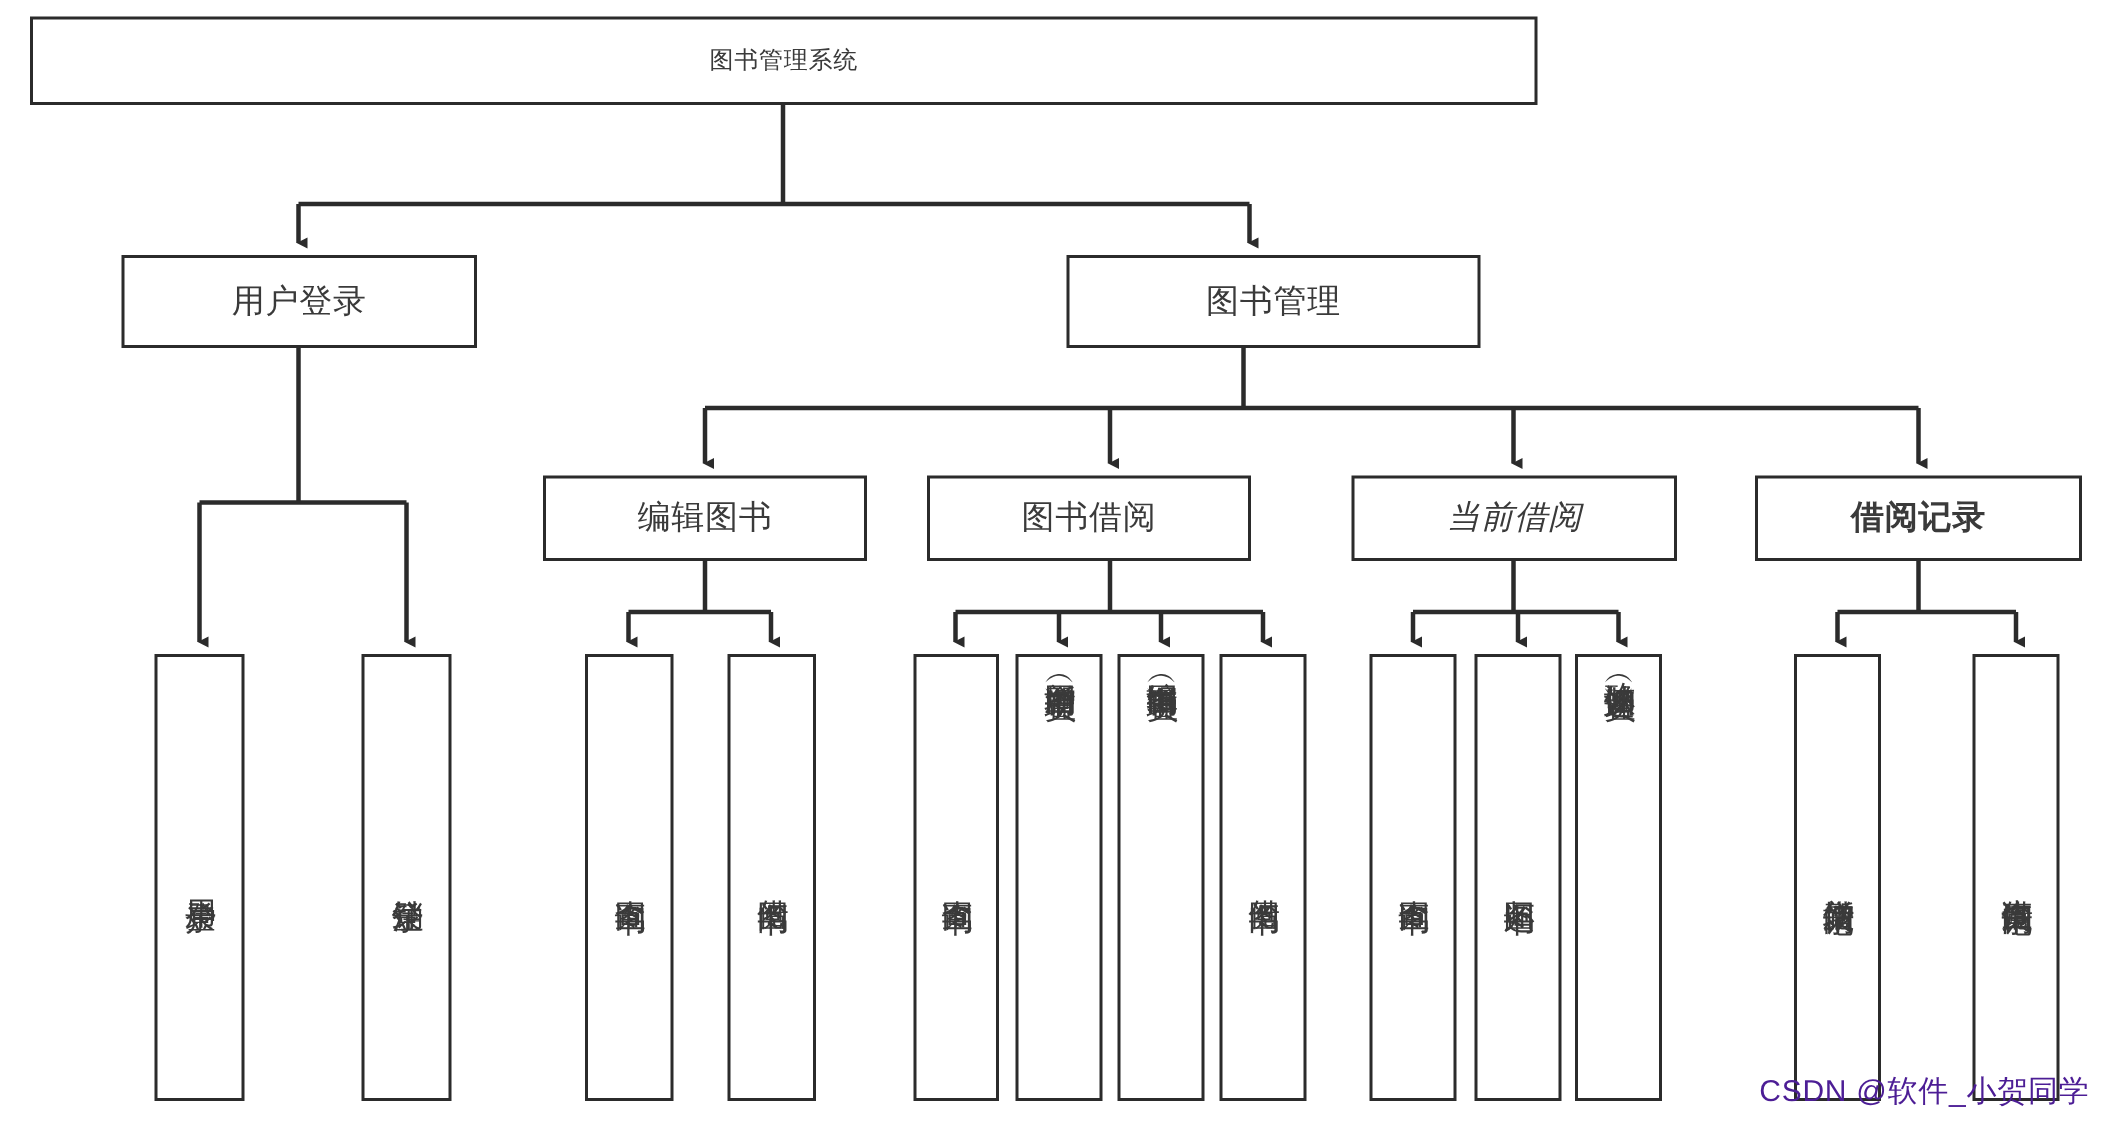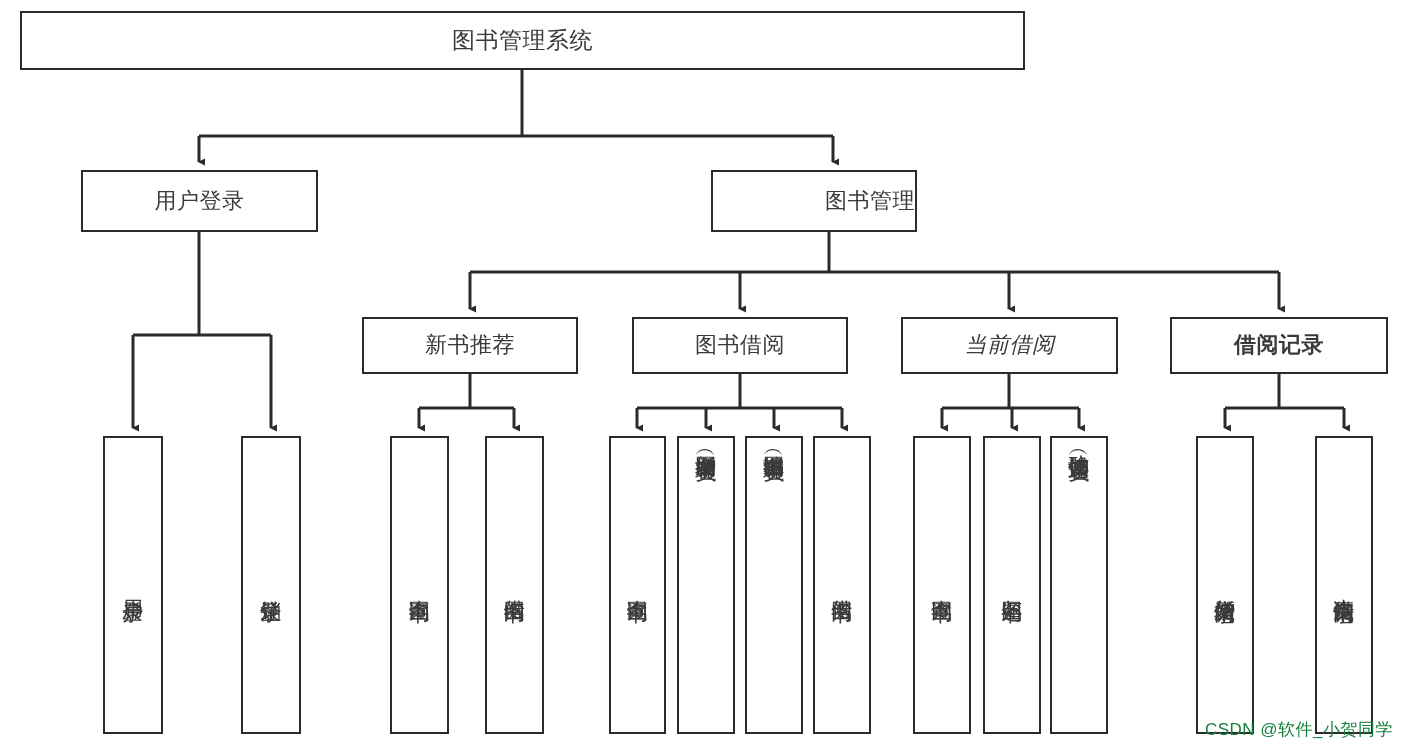--- a/index.html
+++ b/index.html
@@ -40,35 +40,35 @@
   .node-label-v {
     font-size: 21px;
     color: #3a3a3a;
     writing-mode: vertical-rl;
     text-orientation: upright;
     line-height: 1.32;
     letter-spacing: 1px;
     white-space: nowrap;
   }
   #title-label {
-    font-size: 23px;
+    font-size: 16px;
   }
   #connectors {
     position: absolute;
     left: 0; top: 0;
     width: 1405px;
     height: 747px;
     pointer-events: none;
   }
   #watermark {
     position: absolute;
     right: 12px;
     bottom: 6px;
-    font-size: 17px;
-    color: #15803d;
+    font-size: 20px;
+    color: #4c1d95;
     white-space: nowrap;
     letter-spacing: 0.5px;
   }
 </style>
 </head>
 <body>
 
 <div id="diagram-root">
 
   <svg id="connectors" viewBox="0 0 1405 747" width="1405" height="747" xmlns="http://www.w3.org/2000/svg">
@@ -121,28 +121,28 @@
     </g>
   </svg>
 
   <div class="node-box" id="title-box" style="left:20px; top:11px; width:1005px; height:59px;">
     <span id="title-label" class="node-label-h">图书管理系统</span>
   </div>
 
   <div class="node-box" style="left:81px; top:170px; width:237px; height:62px;">
     <span class="node-label-h">用户登录</span>
   </div>
-  <div class="node-box" style="left:711px; top:170px; width:206px; height:62px;justify-content:flex-end;">
+  <div class="node-box" style="left:711px; top:170px; width:276px; height:62px;">
     <span class="node-label-h">图书管理</span>
   </div>
 
   <div class="node-box" style="left:362px; top:317px; width:216px; height:57px;">
-    <span class="node-label-h">新书推荐</span>
+    <span class="node-label-h">编辑图书</span>
   </div>
-  <div class="node-box" style="left:632px; top:317px; width:216px; height:57px;">
+  <div class="node-box" style="left:618px; top:317px; width:216px; height:57px;">
     <span class="node-label-h">图书借阅</span>
   </div>
   <div class="node-box" style="left:901px; top:317px; width:217px; height:57px;font-style:italic;">
     <span class="node-label-h">当前借阅</span>
   </div>
   <div class="node-box" style="left:1170px; top:317px; width:218px; height:57px;font-weight:bold;">
     <span class="node-label-h">借阅记录</span>
   </div>
 
   <div class="node-box" style="left:103px; top:436px; width:60px; height:298px;">

